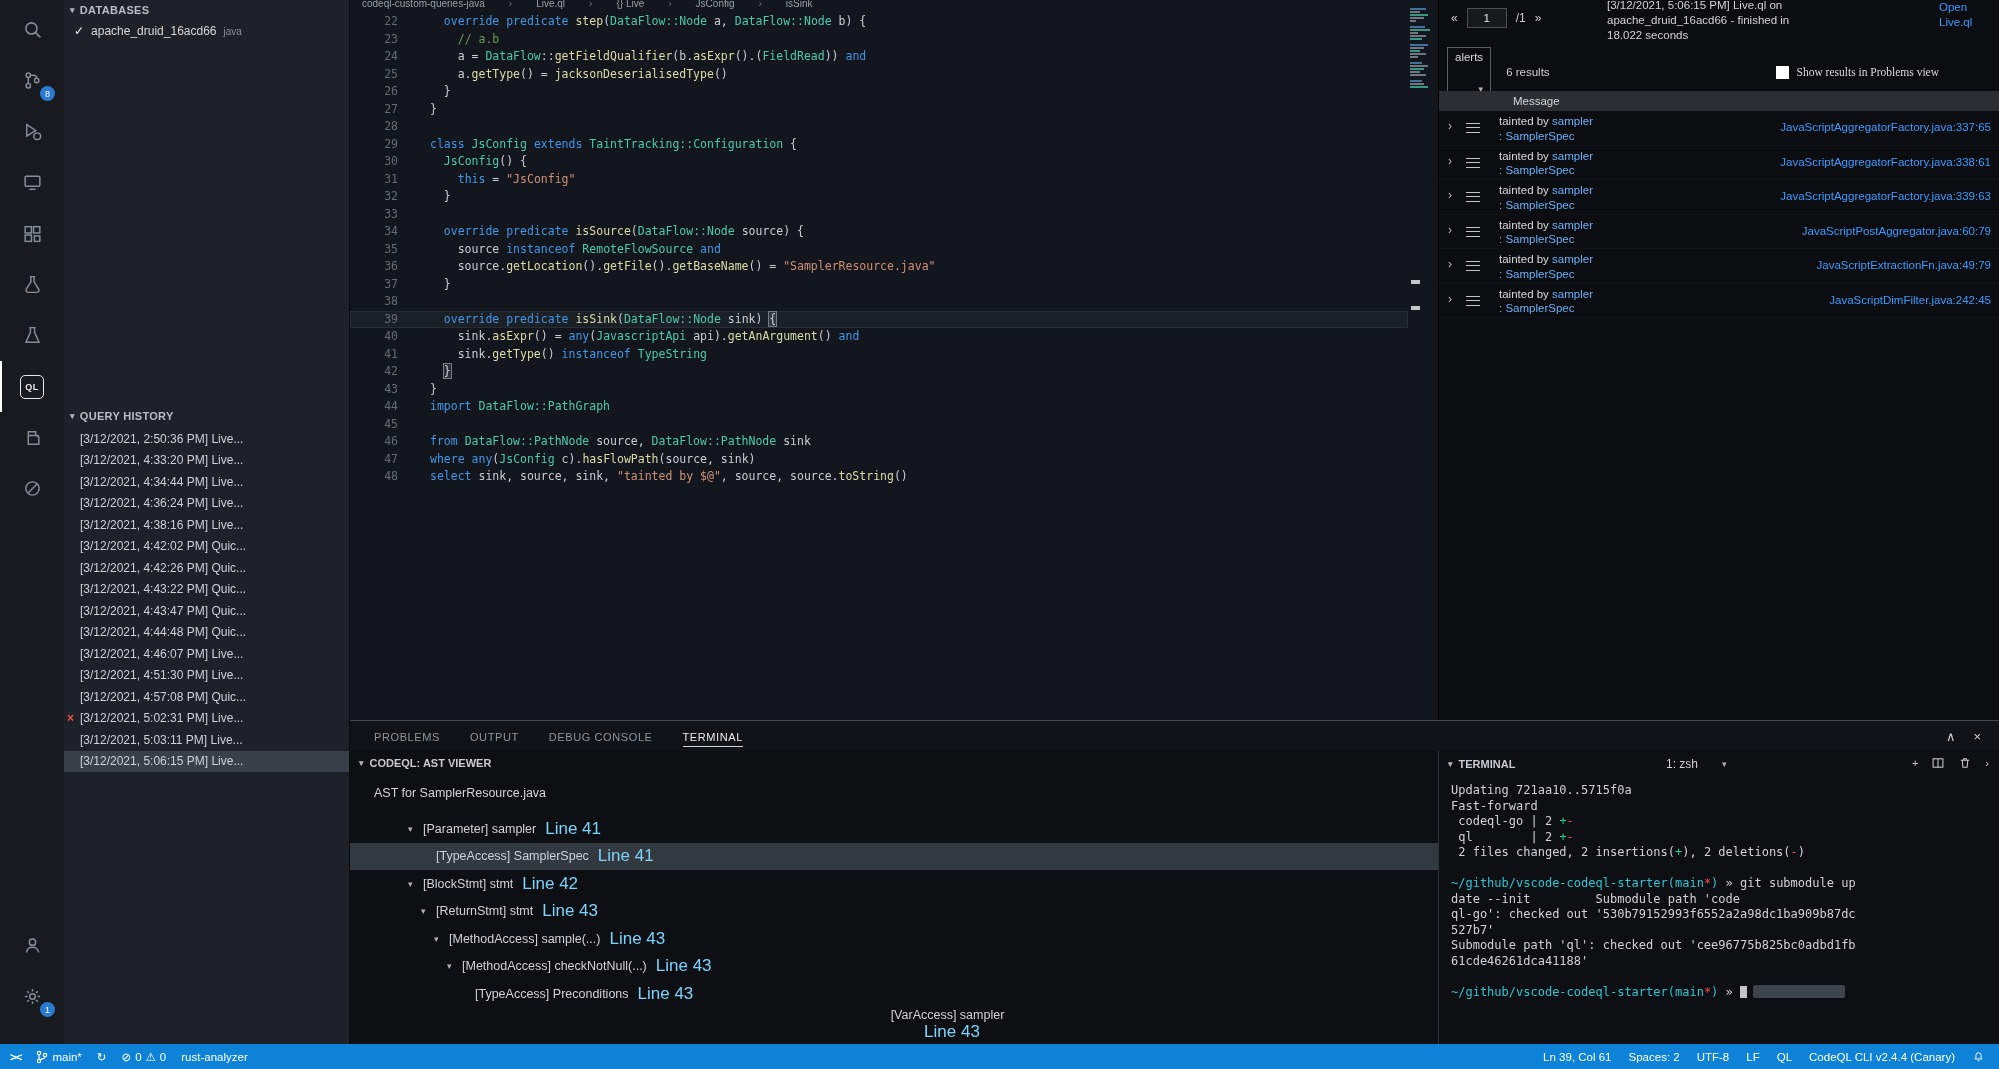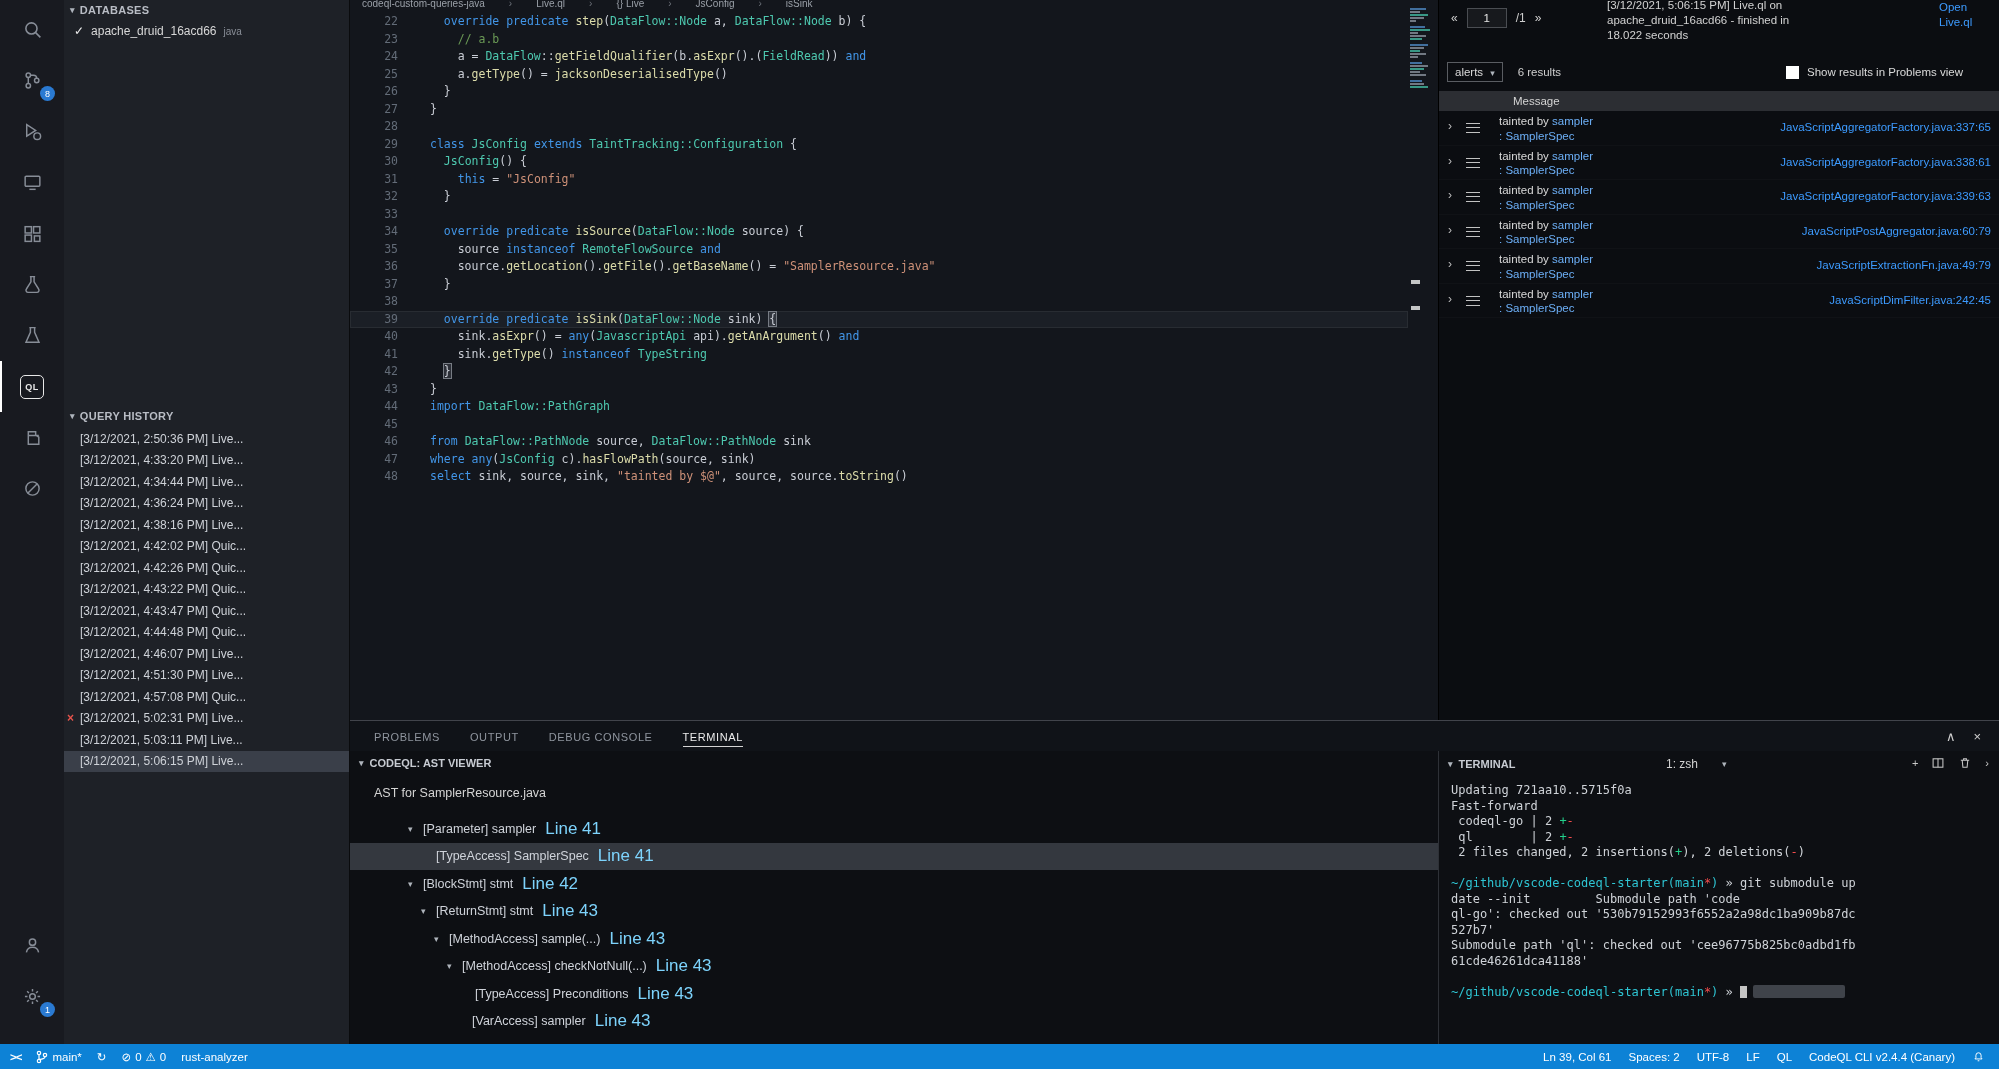--- a/index.html
+++ b/index.html
@@ -54,25 +54,25 @@
   .scroll-mark { position:absolute; right:18px; width:9px; height:4px; background:#d8d8d8; opacity:.9; }
 
   
   .results { position:absolute; left:1438px; top:0; width:561px; height:720px; background:#0b0d11; border-left:1px solid #000; font-size:11.5px; }
   .res-pagination { position:absolute; top:8px; left:12px; display:flex; align-items:center; gap:9px; color:#cfcfcf; font-size:12px; }
   .page-box { width:40px; height:20px; border:1px solid #4a4d52; background:#17191d; color:#e3e3e3;
               display:flex; align-items:center; justify-content:center; font-size:11.5px; }
   .res-meta { position:absolute; top:-2px; left:168px; width:215px; line-height:15px; color:#d2d2d2; }
   .res-open { position:absolute; top:0px; right:6px; width:54px; line-height:15px; color:#3d9bff; cursor:pointer; }
   .res-controls { position:absolute; top:60px; left:8px; right:8px; height:24px; display:flex; align-items:center; }
-  .alerts-select { border:1px solid #5a5d62; padding:3px 7px; color:#dadada; display:flex; align-items:flex-end; gap:7px; cursor:pointer; }
+  .alerts-select { border:1px solid #5a5d62; padding:3px 7px; color:#dadada; display:flex; align-items:flex-end; gap:21px; cursor:pointer;flex-direction:column; }
   .res-count { margin-left:15px; color:#cfcfcf; }
   .res-spacer { flex:1; }
   .res-check { width:13px; height:13px; background:#ffffff; flex:none; cursor:pointer; }
-  .res-check-label { margin-left:8px; margin-right:28px; color:#dadada; }
+  .res-check-label { margin-left:8px; margin-right:52px; color:#dadada;font-family:Liberation Serif, serif; }
   .res-table-header { position:absolute; top:91px; left:0; right:0; height:20px; background:#2c2e33;
                       display:flex; align-items:center; padding-left:74px; color:#d4d4d4; }
   .res-rows { position:absolute; top:111px; left:0; right:0; }
   .res-row { height:34.5px; position:relative; border-bottom:1px solid rgba(255,255,255,0.025); }
   .row-chev { position:absolute; left:9px; top:8px; color:#bcbcbc; font-size:12px; cursor:pointer; }
   .row-icon { position:absolute; left:27px; top:12px; width:14px; height:10px;
               border-top:1.6px solid #c2c2c2; border-bottom:1.6px solid #c2c2c2; }
   .row-icon:before { content:""; position:absolute; left:0; right:0; top:3.2px; border-top:1.6px solid #c2c2c2; }
   .row-text { position:absolute; left:60px; top:3px; line-height:14.5px; color:#d8d8d8; }
   .row-link1, .row-sub { color:#6db0f8; cursor:pointer; }
@@ -572,21 +572,21 @@
           <div class="ast-row" style="padding-left: 97px;">
             <span class="ast-chev">▾</span>
             <span class="ast-label">[MethodAccess] checkNotNull(...)</span>
             <span class="ast-line">Line 43</span>
           </div>
           <div class="ast-row" style="padding-left: 110px;">
             <span class="ast-chev"></span>
             <span class="ast-label">[TypeAccess] Preconditions</span>
             <span class="ast-line">Line 43</span>
           </div>
-          <div class="ast-row" style="padding-left: 107px;">
+          <div class="ast-row" style="padding-left: 107px; flex-direction: column;">
             <span class="ast-chev"></span>
             <span class="ast-label">[VarAccess] sampler</span>
             <span class="ast-line">Line 43</span>
           </div>
         </div>
     </div>
 
     <div class="terminal">
       <div class="term-header">
         <span class="chev">▾</span>

